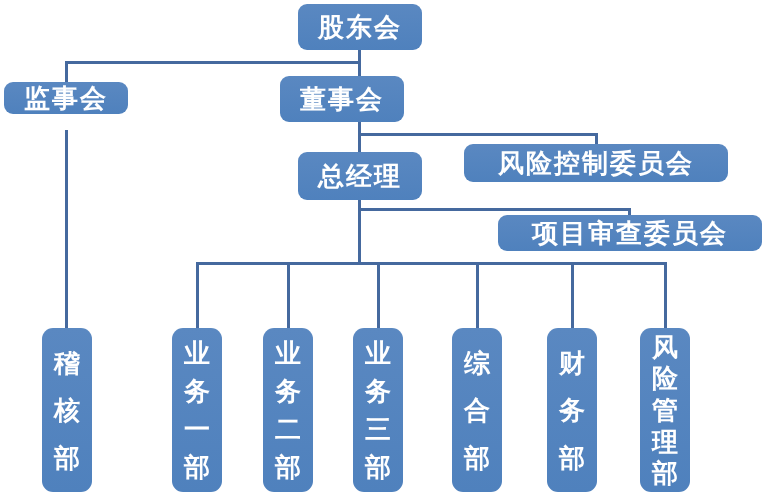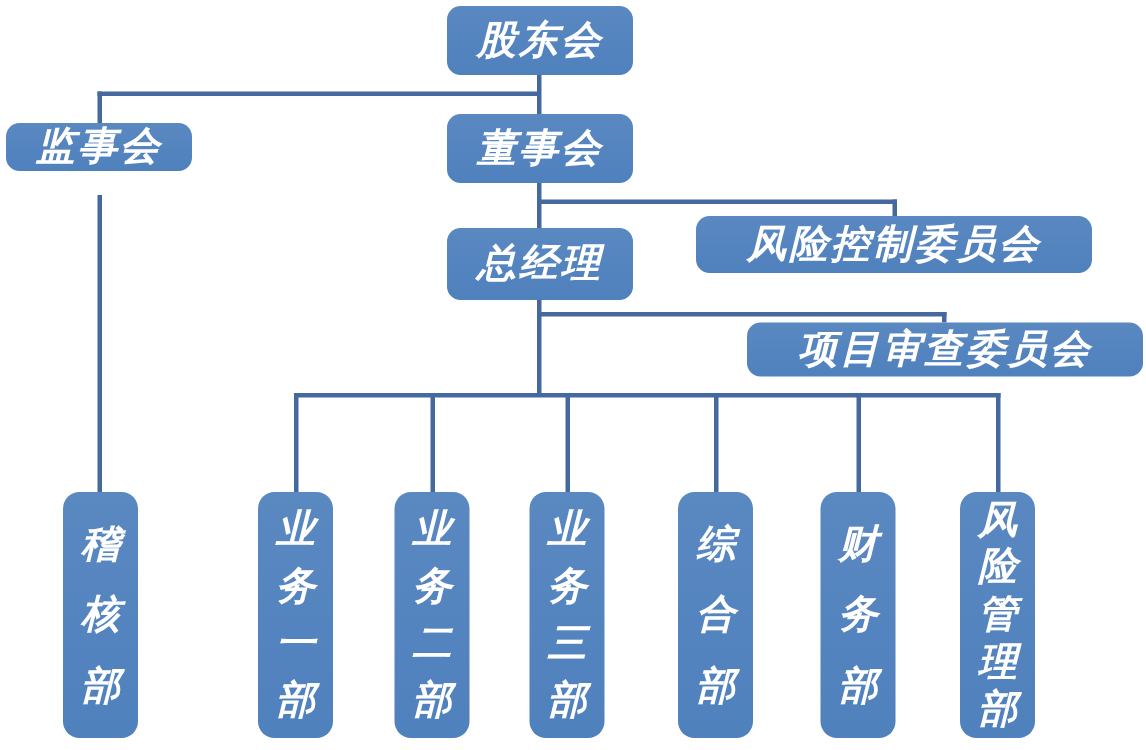--- a/index.html
+++ b/index.html
@@ -2,21 +2,21 @@
 <html style="--box-fill: #4f81bd; --box-fill-light: #5a88c1; --line-color: #45699e; --text-color: #ffffff; --background: #ffffff;"><head>
 <meta charset="utf-8">
 <style>
   :root {
     --box-fill: #4f81bd;
     --box-fill-light: #5a88c1;
     --line-color: #45699e;
     --text-color: #ffffff;
     --background: #ffffff;
   }
-  * { margin: 0; padding: 0; box-sizing: border-box; font-style: italic; }
+  * { margin: 0; padding: 0; box-sizing: border-box; }
   html, body { background: var(--background); }
   body { font-family: "DejaVu Sans", "Liberation Sans", sans-serif; }
 
   .canvas {
     position: relative;
     width: 764px;
     height: 500px;
     background: var(--background);
     overflow: hidden;
   }
@@ -51,21 +51,21 @@
   .conn {
     position: absolute;
     background: var(--line-color);
   }
   .conn.h { height: 3px; }
   .conn.v { width: 3px; }
 
   
   .n-shareholders { left: 298px; top: 4px;   width: 124px; height: 46px; }
   .n-supervisory  { left: 4px;   top: 82px;  width: 124px; height: 32px; }
-  .n-board        { left: 298px; top: 76px;  width: 124px; height: 46px; }
+  .n-board        { left: 280px; top: 76px;  width: 124px; height: 46px; }
   .n-gm           { left: 298px; top: 152px; width: 124px; height: 48px; }
   .n-riskcom      { left: 464px; top: 144px; width: 264px; height: 38px; }
   .n-projcom      { left: 498px; top: 215px; width: 264px; height: 36px; text-align: center; }
 
   .n-audit  { left: 42px;  top: 328px; width: 50px; height: 164px; }
   .n-biz1   { left: 172px; top: 328px; width: 50px; height: 164px; }
   .n-biz2   { left: 263px; top: 328px; width: 50px; height: 164px; }
   .n-biz3   { left: 353px; top: 328px; width: 50px; height: 164px; }
   .n-genaff { left: 452px; top: 328px; width: 50px; height: 164px; }
   .n-fin    { left: 547px; top: 328px; width: 50px; height: 164px; }

